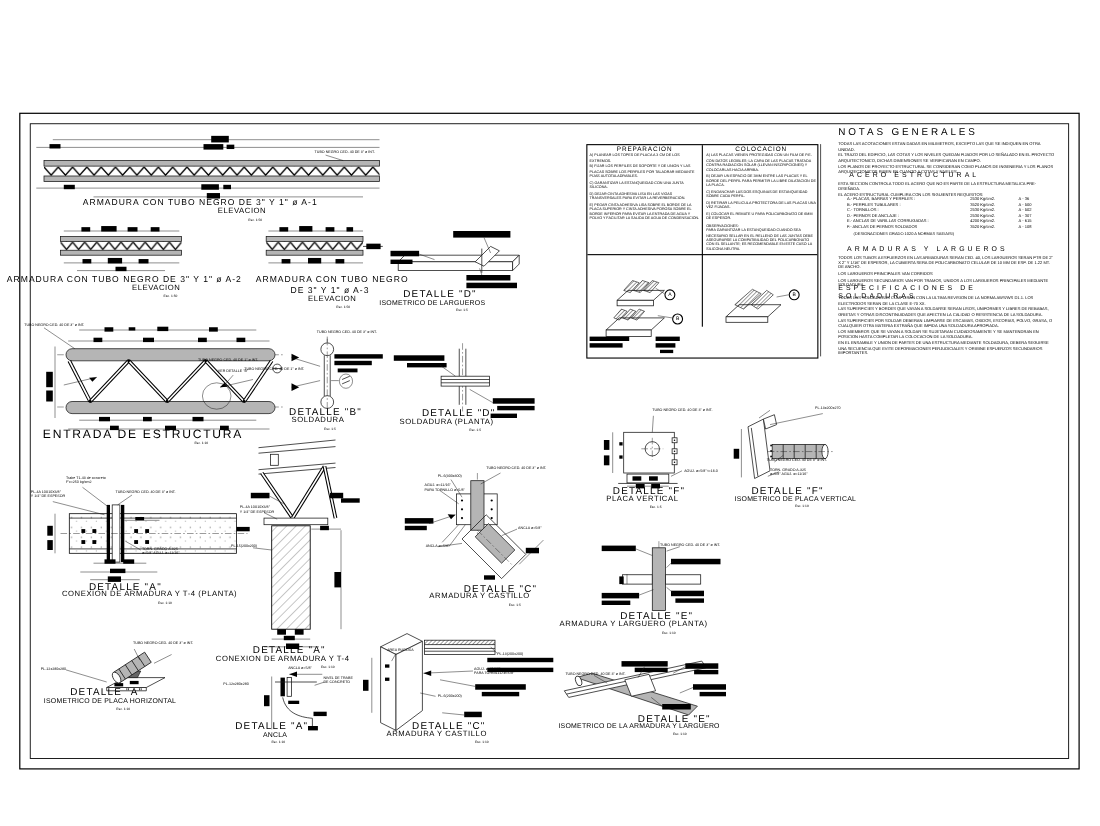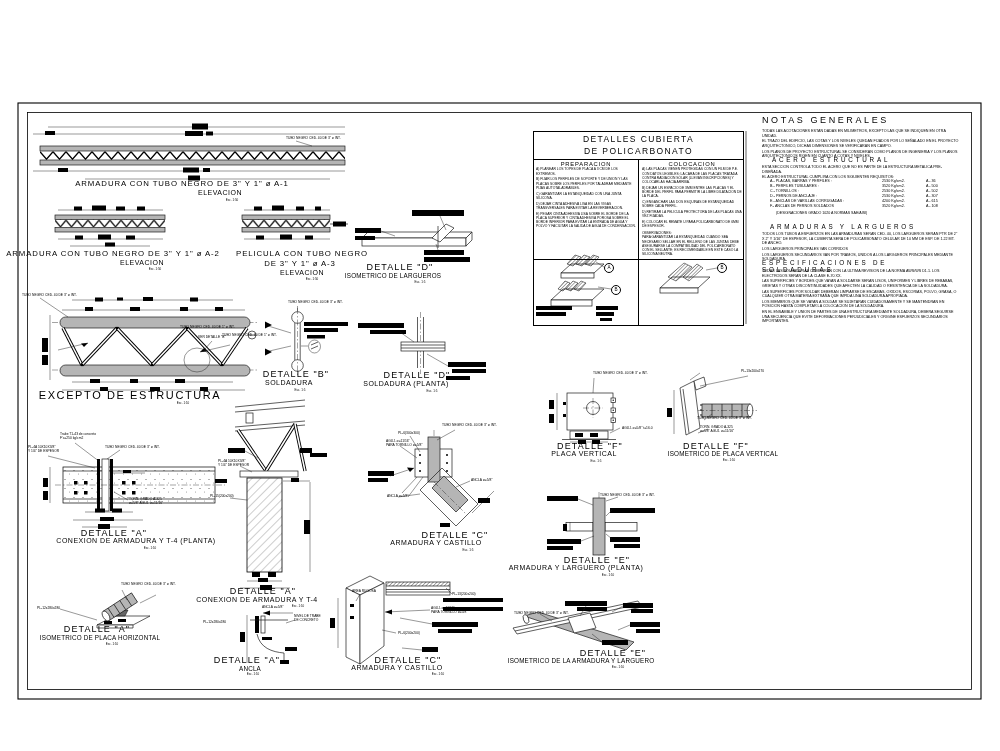--- a/index.html
+++ b/index.html
@@ -526,26 +526,26 @@
 </svg>
 
 <div class="lbl ctr t-el" style="left:182px;top:179px">ARMADURA  CON  TUBO  NEGRO  DE  3" Y 1" ø A-1</div>
 <div class="lbl ctr t-sub" style="left:220px;top:189px">ELEVACION</div>
 <div class="lbl ctr t-sc" style="left:232px;top:198px">Esc. 1:50</div>
 
 <div class="lbl ctr t-el" style="left:113px;top:249px">ARMADURA  CON  TUBO  NEGRO  DE  3" Y 1" ø A-2</div>
 <div class="lbl ctr t-sub" style="left:142px;top:259px">ELEVACION</div>
 <div class="lbl ctr t-sc" style="left:155px;top:267px">Esc. 1:50</div>
 
-<div class="lbl ctr t-el" style="left:302px;top:249px">PELICULA  CON  TUBO  NEGRO</div>
+<div class="lbl ctr t-el" style="left:302px;top:249px">ARMADURA  CON  TUBO  NEGRO</div>
 <div class="lbl ctr t-el" style="left:300px;top:259px">DE  3" Y 1" ø A-3</div>
 <div class="lbl ctr t-sub" style="left:302px;top:269px">ELEVACION</div>
 <div class="lbl ctr t-sc" style="left:312px;top:277px">Esc. 1:50</div>
 
-<div class="lbl ctr t-big" style="left:130px;top:389px">EXCEPTO  DE  ESTRUCTURA</div>
+<div class="lbl ctr t-big" style="left:130px;top:389px">ENTRADA  DE  ESTRUCTURA</div>
 <div class="lbl ctr t-sc" style="left:183px;top:401px">Esc. 1:10</div>
 
 <div class="lbl ctr t-title" style="left:296px;top:369px">DETALLE  "B"</div>
 <div class="lbl ctr t-sub" style="left:289px;top:379px">SOLDADURA</div>
 <div class="lbl ctr t-sc" style="left:300px;top:388px">Esc. 1:5</div>
 
 <div class="lbl ctr t-title" style="left:417px;top:370px">DETALLE  "D"</div>
 <div class="lbl ctr t-sub" style="left:406px;top:380px">SOLDADURA (PLANTA)</div>
 <div class="lbl ctr t-sc" style="left:432px;top:389px">Esc. 1:5</div>
 
@@ -645,24 +645,20 @@
 <div class="lbl t-n" style="left:514px;top:611px">TUBO NEGRO  CED. 40 DE 3" ø INT.</div>
 <div class="lbl t-n" style="left:352px;top:589px">AREA RUGOSA</div>
 <div class="lbl t-n" style="left:452px;top:592px">PL-13(200x200)</div>
 <div class="lbl t-n" style="left:431px;top:606px">
   <div>AGUJ. ø=11/16"</div>
   <div>PARA TORNILLO ø=5/8"</div>
 </div>
 <div class="lbl t-n" style="left:398px;top:631px">PL-6(200x200)</div>
 
 <div id="ptable">
-  <div class="ttl">
-    <div>DETALLES  CUBIERTA</div>
-    <div>DE  POLICARBONATO</div>
-  </div>
   <div class="cols">
     <div class="vdiv"></div>
     <div class="hdiv"></div>
     <div class="cell c1">
       <div class="hdr">PREPARACION</div>
       <div class="plist">
             <div>A) PLANEAR LOS TOPES DE PLACA A 3 CM DE LOS EXTREMOS.</div>
             <div>B) FIJAR LOS PERFILES DE SOPORTE Y DE UNION Y LAS PLACAS SOBRE LOS PERFILES POR TALADRAR MEDIANTE PIJAS AUTOTALADRABLES.</div>
             <div>C) GARANTIZAR LA ESTANQUEIDAD CON UNA JUNTA SILICONA.</div>
             <div>D) DEJAR CINTA ADHESIVA LISA EN LAS VIGAS TRANSVERSALES PARA EVITAR LA REVERBERACION.</div>

